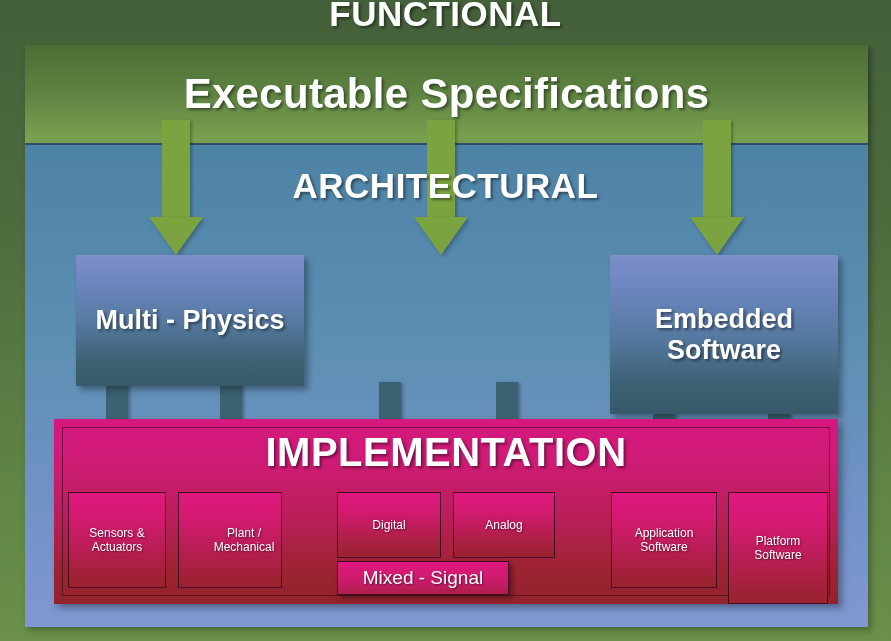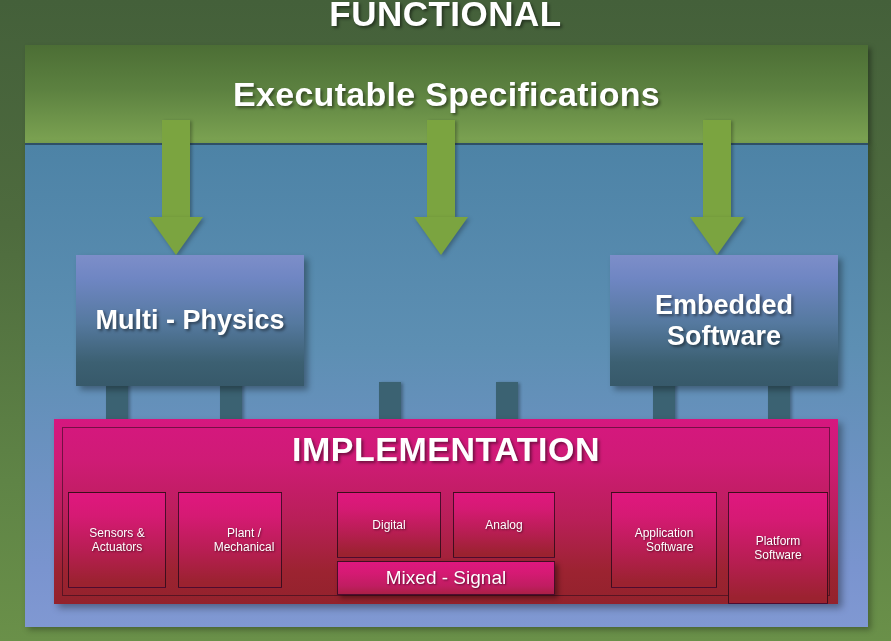--- a/index.html
+++ b/index.html
@@ -40,21 +40,21 @@
     width: 843px;
     height: 98px;
     background: linear-gradient(180deg, #4c6e35 0%, #5c8140 45%, #7ca352 100%);
     box-shadow: 3px 3px 5px rgba(0,0,0,0.35);
     z-index: 5;
     display: flex;
     align-items: center;
     justify-content: center;
   }
   #exec-spec-label {
-    font-size: 34px;
+    font-size: 42px;
     font-weight: bold;
     color: #ffffff;
     text-shadow: 2px 2px 3px rgba(0,0,0,0.45);
     letter-spacing: 0.3px;
   }
 
   
   #arch-panel {
     position: absolute;
     left: 25px;
@@ -163,21 +163,21 @@
     border: 1px solid rgba(40,10,25,0.55);
     box-sizing: border-box;
   }
 
   #implementation-title {
     position: absolute;
     left: 54px;
     top: 430px;
     width: 784px;
     text-align: center;
-    font-size: 34px;
+    font-size: 40px;
     font-weight: bold;
     color: #ffffff;
     letter-spacing: 0.5px;
     text-shadow: 2px 2px 3px rgba(0,0,0,0.45);
     z-index: 24;
   }
 
   
   .impl-box {
     position: absolute;
@@ -210,20 +210,21 @@
 <div id="stage">
 
   <div id="functional-title">FUNCTIONAL</div>
 
   <div id="exec-spec-box">
     <span id="exec-spec-label">Executable Specifications</span>
   </div>
 
   <div id="arch-panel"></div>
 
+  <div id="architectural-title">ARCHITECTURAL</div>
 
   <div class="green-arrow" style="left:149px; top:120px; width:54px; height:135px;">
     <div class="shaft" style="height:97px;"></div>
     <div class="head" style="top:97px;"></div>
   </div>
   <div class="green-arrow" style="left:414px; top:120px; width:54px; height:135px;">
     <div class="shaft" style="height:97px;"></div>
     <div class="head" style="top:97px;"></div>
   </div>
   <div class="green-arrow" style="left:690px; top:120px; width:54px; height:135px;">
@@ -252,21 +253,21 @@
     <div class="head" style="top:96px;"></div>
   </div>
   <div class="teal-arrow" style="left:756px; top:382px; width:46px; height:128px;">
     <div class="shaft" style="height:96px;"></div>
     <div class="head" style="top:96px;"></div>
   </div>
 
   <div class="arch-box" style="left:76px; top:255px; width:228px; height:131px;">
     <span class="arch-label">Multi - Physics</span>
   </div>
-  <div class="arch-box" style="left:610px; top:255px; width:228px; height:131px;">
+  <div class="arch-box" style="left:610px; top:255px; width:228px; height:159px;">
     <span class="arch-label arch-label-multiline" style="white-space:pre-line;">Embedded
 Software</span>
   </div>
 
   <div id="impl-panel">
     <div id="impl-panel-inner"></div>
   </div>
 
   <div id="implementation-title">IMPLEMENTATION</div>
 
@@ -277,25 +278,25 @@
   <div class="impl-box" style="left:178px; top:492px; width:104px; height:96px;padding-left:28px;">
     <span class="impl-label" style="white-space:pre-line;">Plant /
 Mechanical</span>
   </div>
   <div class="impl-box" style="left:453px; top:492px; width:102px; height:66px;">
     <span class="impl-label" style="white-space:pre-line;">Analog</span>
   </div>
   <div class="impl-box" style="left:337px; top:492px; width:104px; height:66px;">
     <span class="impl-label" style="white-space:pre-line;">Digital</span>
   </div>
-  <div class="impl-box" id="impl-box-mixed-signal" style="left:337px; top:561px; width:218px; height:34px;">
+  <div class="impl-box" id="impl-box-mixed-signal" style="left:337px; top:561px; width:172px; height:34px;">
     <span class="impl-label" style="white-space:pre-line;">Mixed - Signal</span>
   </div>
   <div class="impl-box" style="left:611px; top:492px; width:106px; height:96px;">
-    <span class="impl-label" style="white-space:pre-line;text-align:right;">Application
+    <span class="impl-label" style="white-space:pre-line;">Application
 Software</span>
   </div>
   <div class="impl-box" style="left:728px; top:492px; width:100px; height:112px;">
     <span class="impl-label" style="white-space:pre-line;">Platform
 Software</span>
   </div>
 
 </div>
 
 </body></html>

